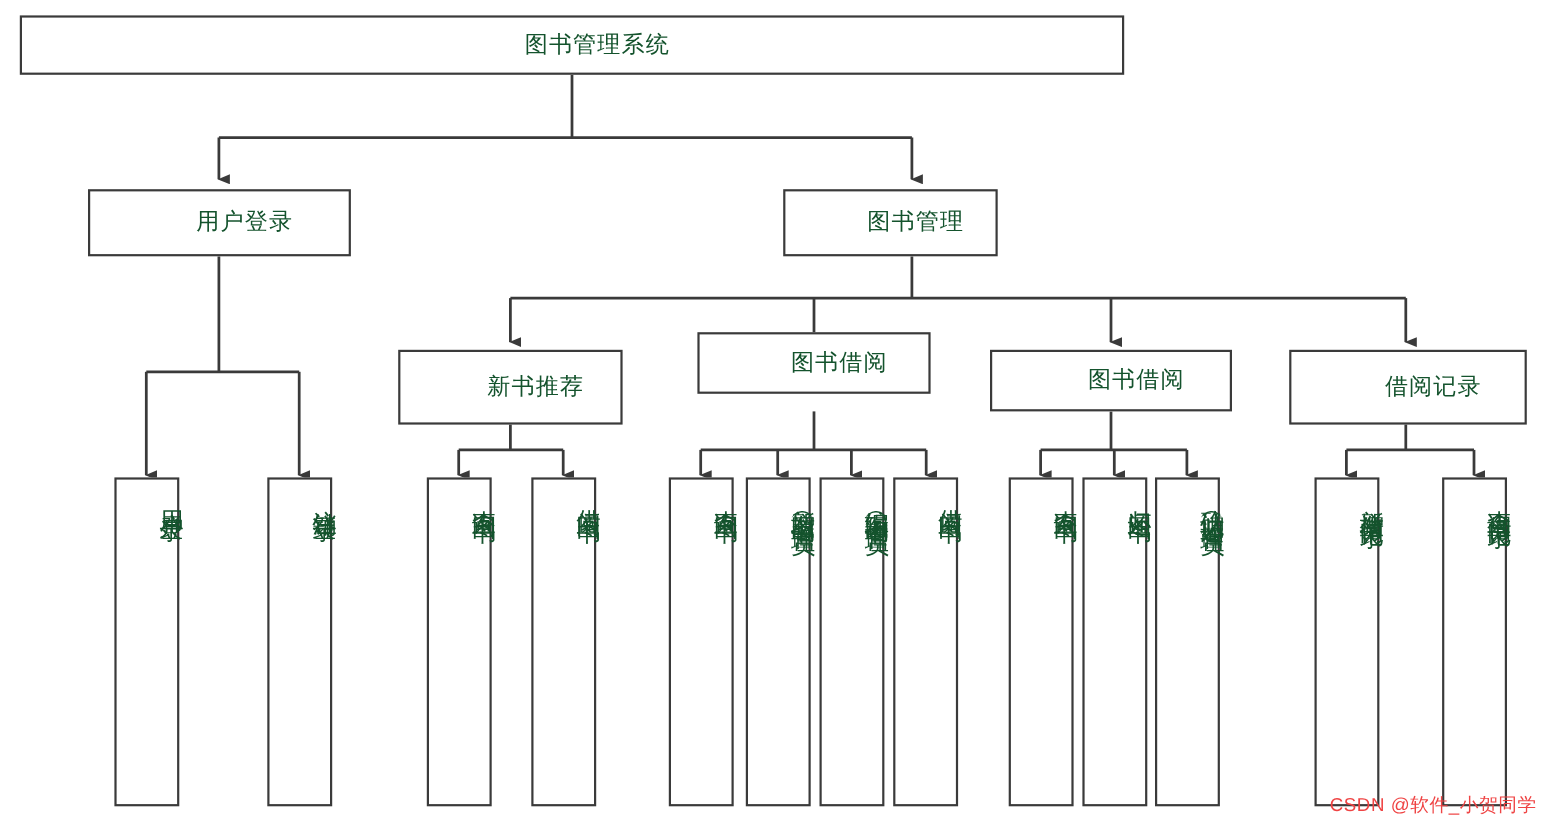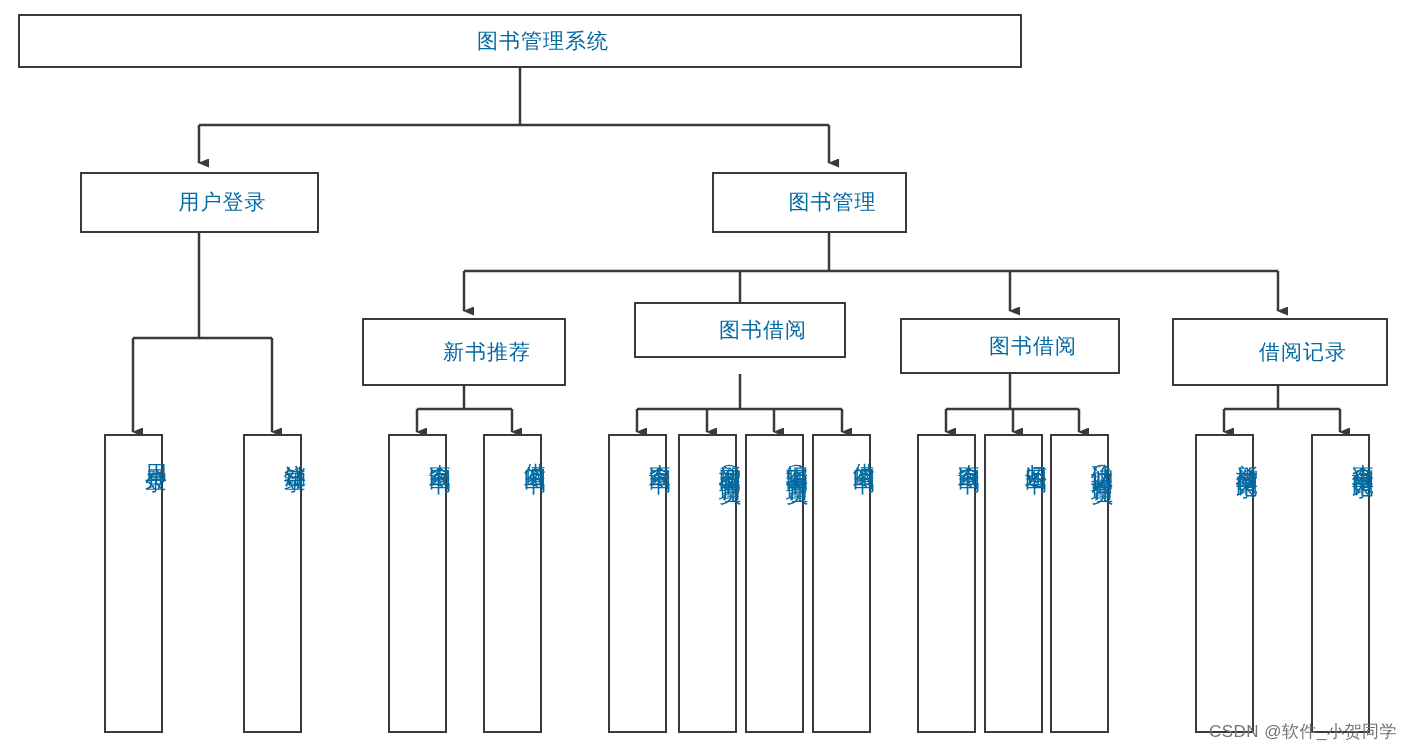--- a/index.html
+++ b/index.html
@@ -25,21 +25,21 @@
     pointer-events: none;
   }
   .node {
     position: absolute;
     box-sizing: border-box;
     background: #ffffff;
     border: 2.5px solid #3a3a3a;
     display: flex;
     align-items: center;
     justify-content: center;
-    color: #0369a1;
+    color: #14532d;
     padding-left: 46px;
   }
   .node .lbl {
     display: block;
     text-align: center;
     line-height: 1.18;
   }
   
   .node.h .lbl {
     font-size: 21px;
@@ -59,21 +59,21 @@
     font-size: 22px;
     line-height: 1.05;
     letter-spacing: 3px;
     white-space: nowrap;
   }
   .watermark {
     position: absolute;
     right: 8px;
     bottom: 4px;
     font-size: 17px;
-    color: #737373;
+    color: #ef4444;
     white-space: nowrap;
     letter-spacing: 0.5px;
   }
 </style>
 </head>
 <body>
 
 <div id="canvas">
 
   <svg id="wires" viewBox="0 0 1405 747" xmlns="http://www.w3.org/2000/svg">

